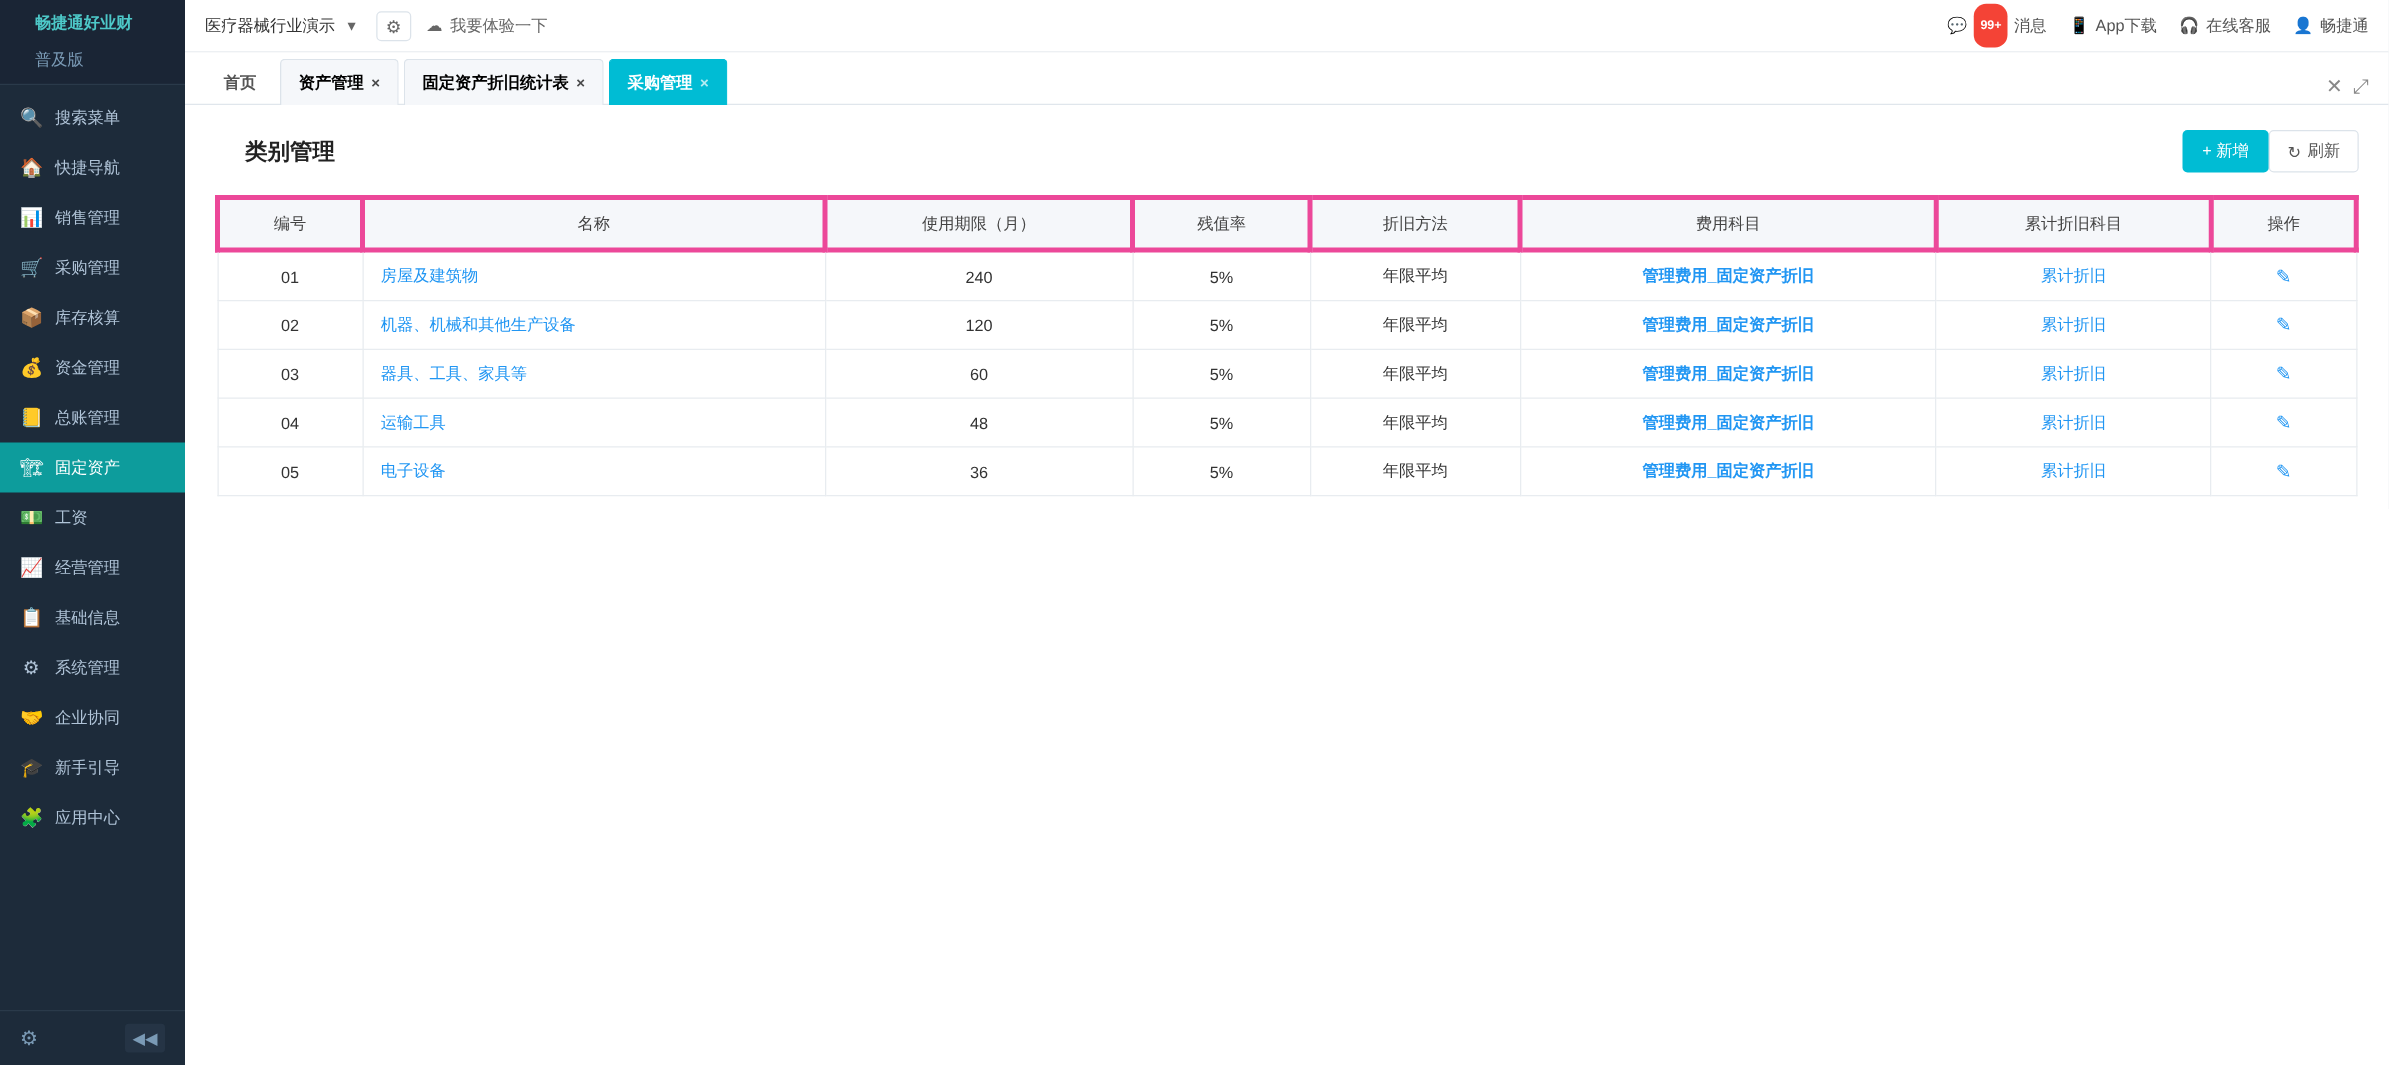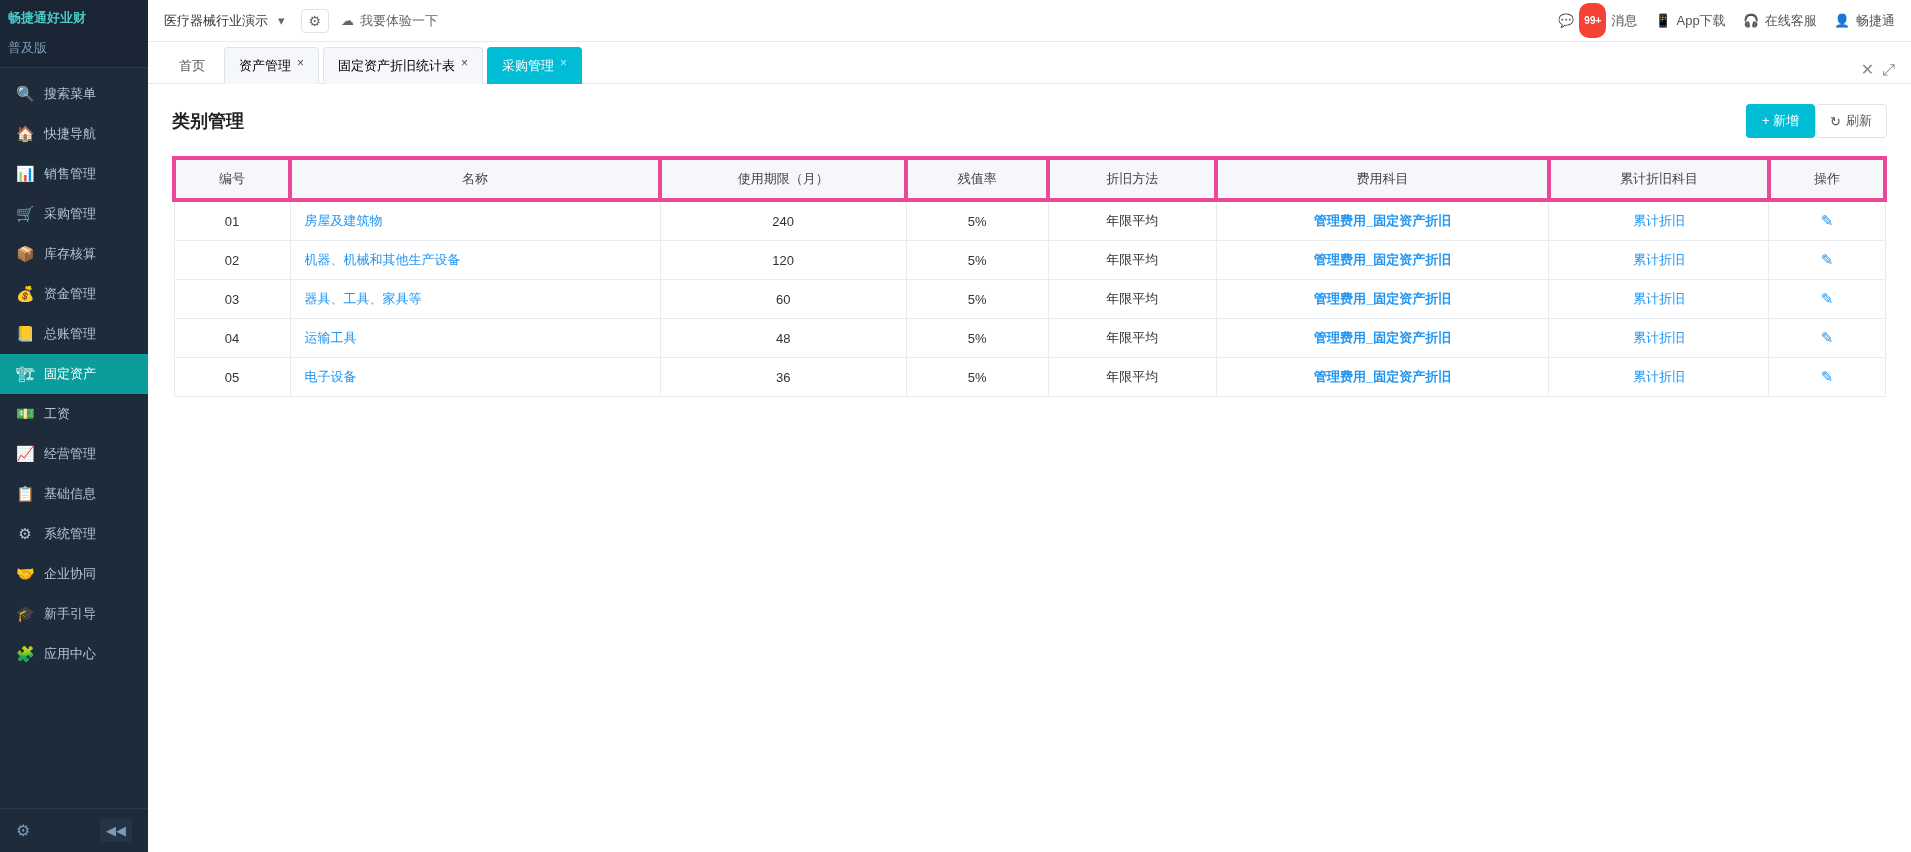--- a/index.html
+++ b/index.html
@@ -9,21 +9,21 @@
     .sidebar {
       width: 148px;
       background: #1d2b3a;
       display: flex;
       flex-direction: column;
       height: 100%;
       flex-shrink: 0;
     }
     .sidebar-header {
       background: #1a2535;
-      padding: 10px 8px;
+      padding: 10px 28px;
       display: flex;
       align-items: center;
       gap: 8px;
       border-bottom: 1px solid #2a3a4a;
     }
     .sidebar-logo {
       color: #4dc8c8;
       font-size: 13px;
       font-weight: bold;
       line-height: 1.3;
@@ -156,32 +156,33 @@
       background: #fff;
       height: 42px;
       display: flex;
       align-items: flex-end;
       padding: 0 16px;
       border-bottom: 1px solid #e0e6ec;
       flex-shrink: 0;
     }
     .tab {
       display: flex;
-      align-items: flex-start;
+      align-items: center;
       gap: 6px;
       padding: 9px 14px;
       font-size: 13px;
       color: #555;
       cursor: pointer;
       border: 1px solid transparent;
       border-bottom: none;
       border-radius: 4px 4px 0 0;
       margin-right: 4px;
       position: relative;
       top: 1px;
+      font-weight: bold;
     }
     .tab.active {
       background: #00bcd4;
       color: #fff;
       border-color: #00bcd4;
     }
     .tab.plain { background: #f5f7fa; border-color: #dce3ea; color: #000000; }
     .tab-close {
       font-size: 12px;
       line-height: 1;
@@ -209,20 +210,21 @@
       background: #fff;
       padding: 20px 24px;
       overflow-y: auto;
     }
 
     .page-title-row {
       display: flex;
       align-items: center;
       justify-content: space-between;
       margin-bottom: 18px;
+      margin-left: 24px;
     }
     .page-title {
       font-size: 18px;
       font-weight: 600;
       color: #222;
     }
     .page-actions {
       display: flex;
     }
     .btn-new {

